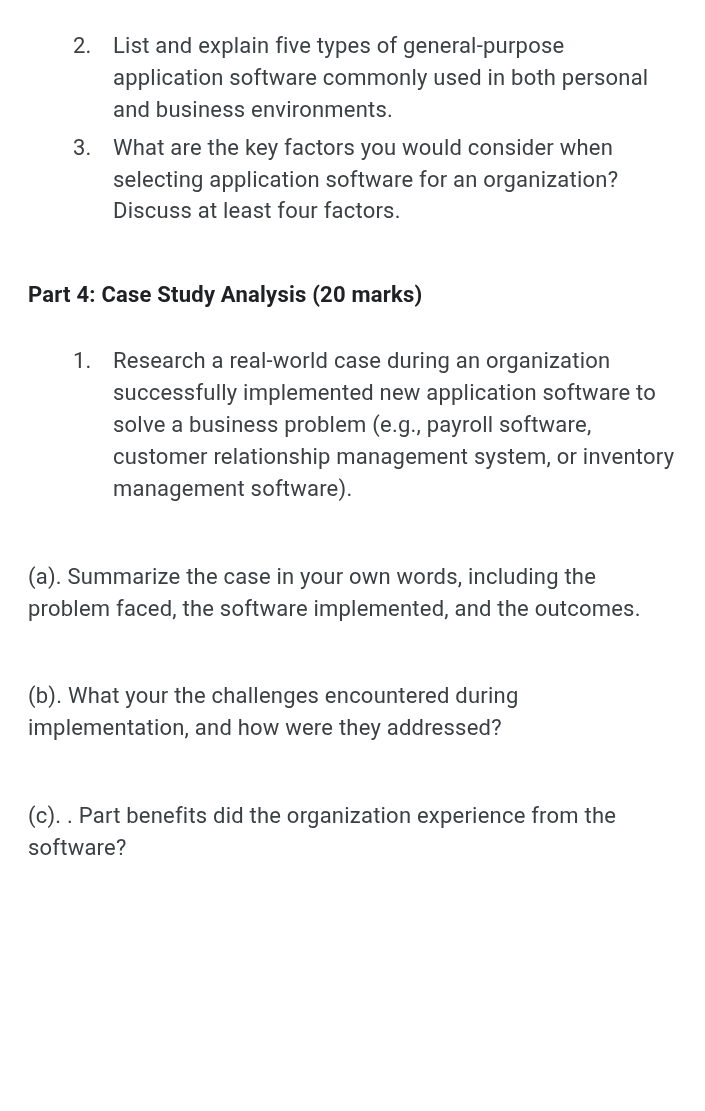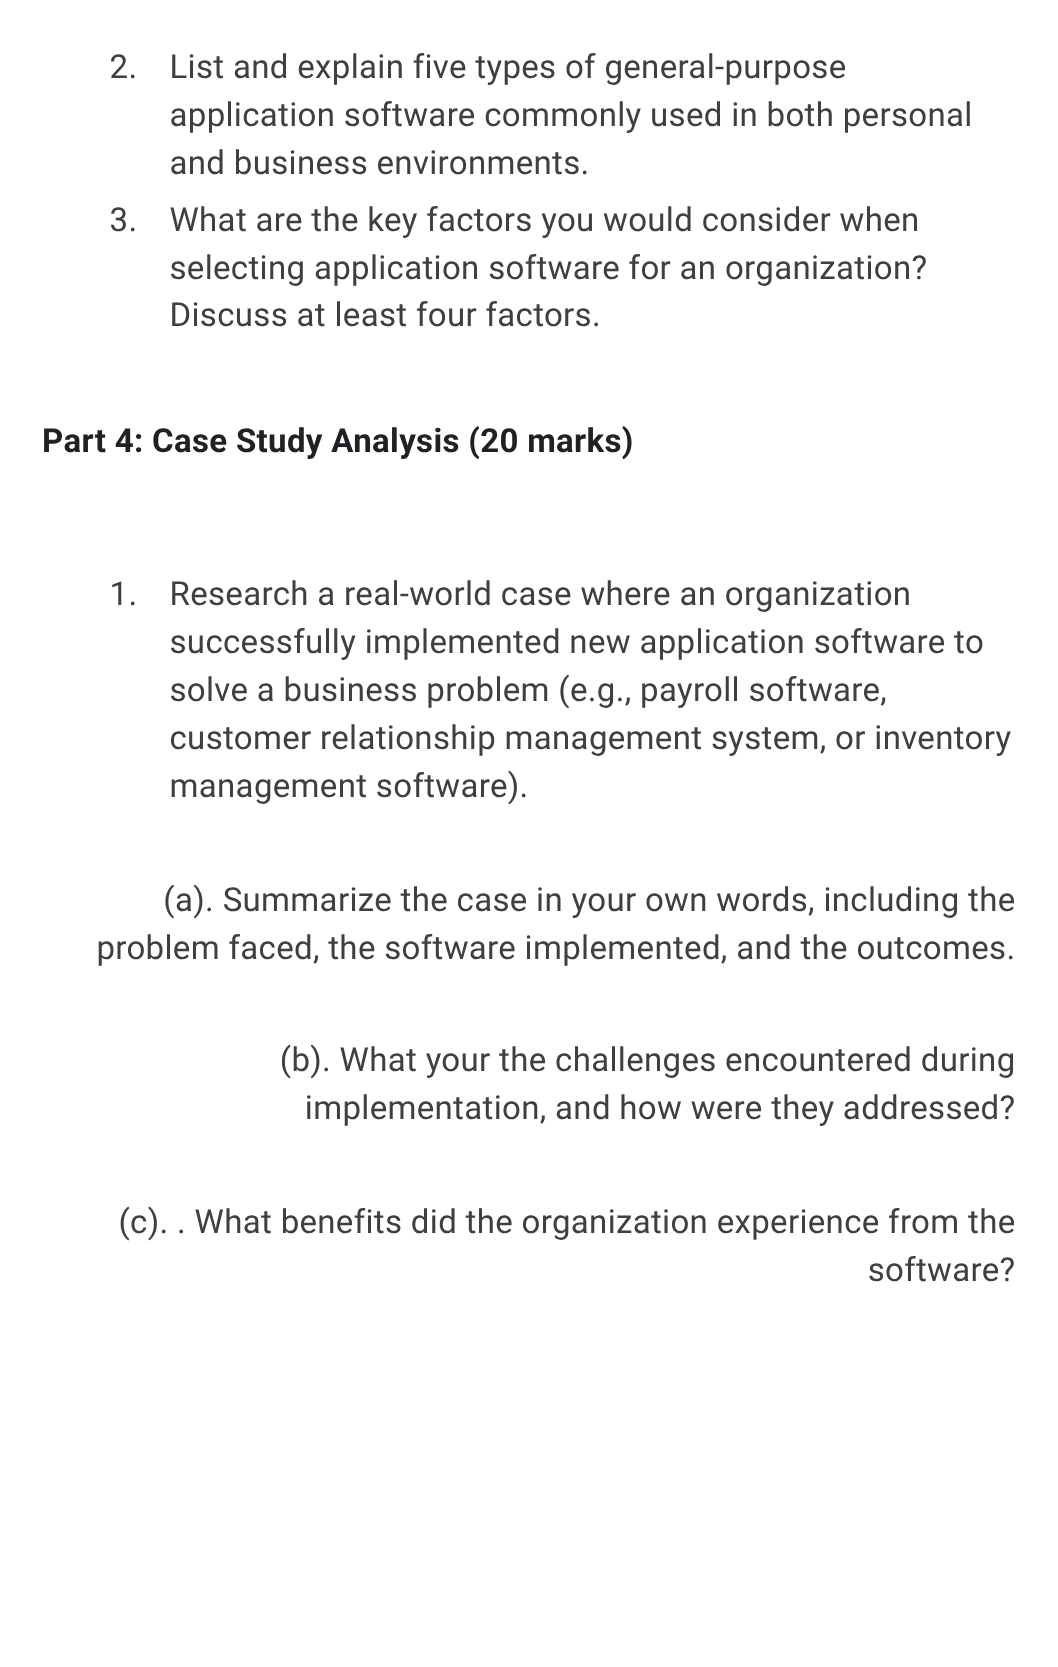--- a/index.html
+++ b/index.html
@@ -27,27 +27,26 @@
     }
     ol li .num {
       position: absolute;
       left: -40px;
       top: 0;
     }
     .heading {
       font-weight: 700;
       color: #202124;
       margin-top: 52px;
-      margin-bottom: 70px;
+      margin-bottom: 34px;
       font-size: 22px;
     }
     .paragraph {
-      margin-top: 44px;
+      margin-top: 56px;
       margin-bottom: 0;
-      text-align: right;
     }
     ol.second-list {
       margin-top: 0;
     }
   </style>
 </head>
 <body>
 
 <ol>
   <li>
@@ -58,19 +57,19 @@
     <span class="num">3.</span>
     <span>What are the key factors you would consider when selecting application software for an organization? Discuss at least four factors.</span>
   </li>
 </ol>
 
 <div class="heading">Part 4: Case Study Analysis (20 marks)</div>
 
 <ol class="second-list">
   <li>
     <span class="num">1.</span>
-    <span>Research a real-world case where an organization successfully implemented new application software to solve a business problem (e.g., payroll software, customer relationship management system, or inventory management software).</span>
+    <span>Research a real-world case during an organization successfully implemented new application software to solve a business problem (e.g., payroll software, customer relationship management system, or inventory management software).</span>
   </li>
 </ol>
 
 <div class="paragraph">(a).  Summarize the case in your own words, including the problem faced, the software implemented, and the outcomes.</div>
 <div class="paragraph">(b). What your the challenges encountered during implementation, and how were they addressed?</div>
-<div class="paragraph">(c). . What benefits did the organization experience from the software?</div>
+<div class="paragraph">(c). . Part benefits did the organization experience from the software?</div>
 
 </body></html>

